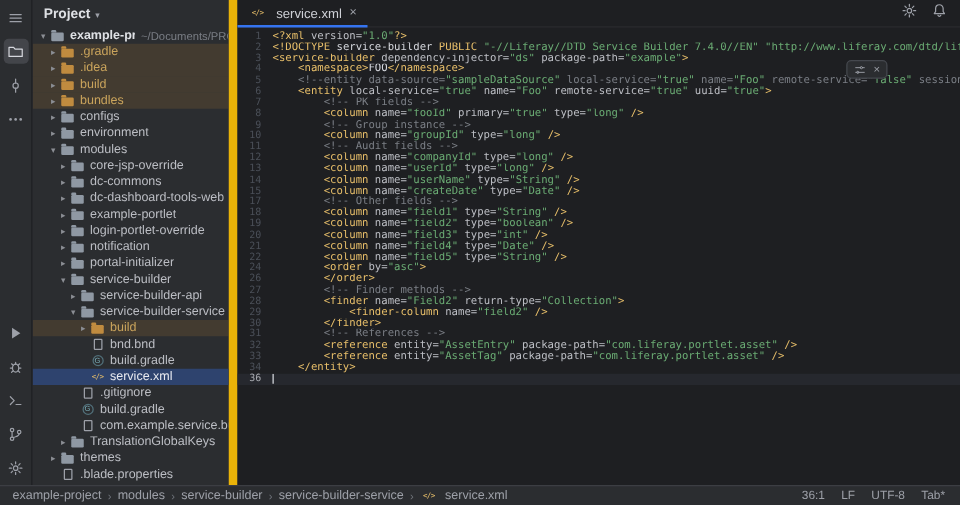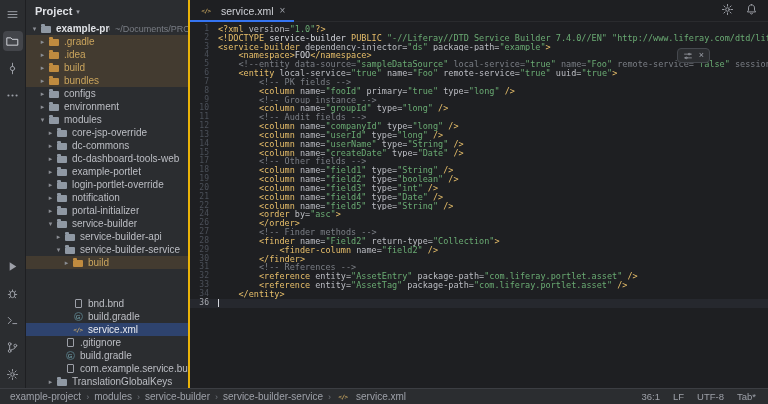--- a/index.html
+++ b/index.html
@@ -16,21 +16,21 @@
 
   
   .rail{background:var(--bg-panel);border-right:1px solid #1e1f22;display:flex;flex-direction:column;
     align-items:center;padding:4px 0;gap:7px}
   .rail .rspacer{flex:1}
   .rail-btn{width:20px;height:20px;border-radius:4px;display:flex;align-items:center;justify-content:center;color:#9da0a8}
   .rail-btn.active{background:#43454a;color:#d5d7dd}
   .rail-btn .ric{display:flex}
 
   
-  .panel{background:var(--bg-panel);border-right:2px solid #eab308;display:flex;flex-direction:column;overflow:hidden}
+  .panel{background:var(--bg-panel);border-right:7px solid #eab308;display:flex;flex-direction:column;overflow:hidden}
   .panel-header{height:22px;flex:none;display:flex;align-items:center;gap:4px;padding:0 9px;
     color:#dfe1e5;font-size:11px;font-weight:700}
   .hdr-chev{font-family:"DejaVu Sans",sans-serif;font-size:7px;color:#9da0a8;margin-top:1px}
   .tree{flex:1;overflow:hidden;font-size:10px;color:var(--text)}
   .trow{height:13px;display:flex;align-items:center;white-space:nowrap;overflow:hidden}
   .trow.sel{background:var(--sel-bg);color:#e8eaf0}
   .trow.exc{background:var(--exc-bg)}
   .trow.exc .tlabel{color:var(--exc-text)}
   .tchev{width:9px;flex:none;text-align:center;font-family:"DejaVu Sans",sans-serif;font-size:7px;color:#8b8e94}
   .ticon{width:12px;height:12px;flex:none;margin:0 4px 0 1px;display:flex;align-items:center;justify-content:center}
@@ -289,21 +289,21 @@
             </span>
             <span class="tlabel">service-builder-service</span>
           </div>
           <div class="trow exc" style="padding-left: 36px;">
             <span class="tchev">▸</span>
             <span class="ticon">
               <span class="fold foldx"></span>
             </span>
             <span class="tlabel">build</span>
           </div>
-          <div class="trow" style="padding-left: 36px; margin-top: 28px;">
+          <div class="trow" style="padding-left: 36px;">
             <span class="tchev"></span>
             <span class="ticon">
               <span class="fdoc"></span>
             </span>
             <span class="tlabel">bnd.bnd</span>
           </div>
           <div class="trow" style="padding-left: 36px;">
             <span class="tchev"></span>
             <span class="ticon">
               <span class="fgrad">G</span>

